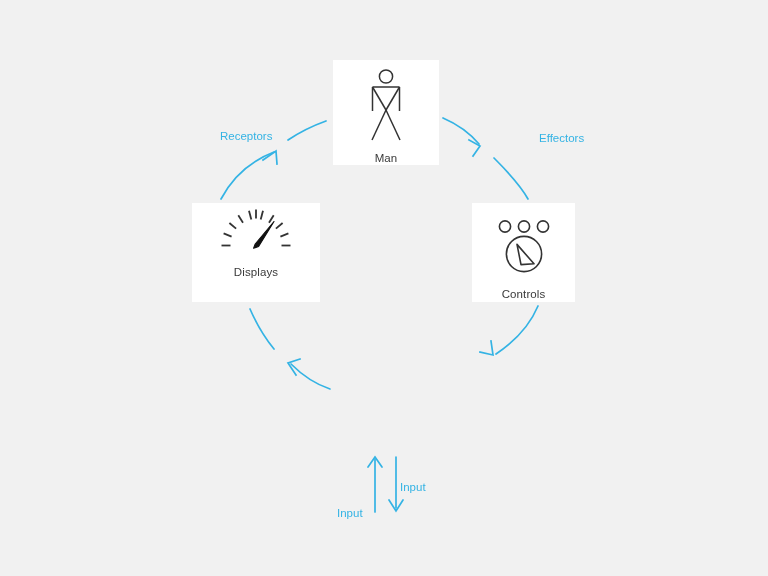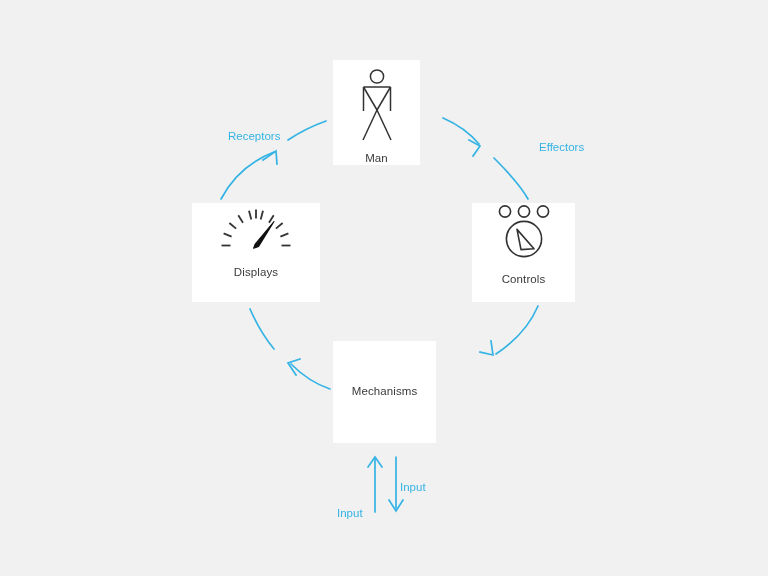--- a/index.html
+++ b/index.html
@@ -34,39 +34,39 @@
   .node-label {
     font-size: 11.5px;
     color: #3a3a3a;
     letter-spacing: 0.1px;
     text-align: center;
     line-height: 1;
   }
   #node-man {
     left: 333px;
     top: 60px;
-    width: 87px;
+    width: 106px;
     height: 105px;
     padding-top: 8px;
   }
   #node-man .node-label { margin-top: 7px; }
   #node-displays {
     left: 192px;
     top: 203px;
     width: 128px;
     height: 99px;
     padding-top: 0;
   }
   #node-displays .node-label { margin-top: 12px; }
   #node-controls {
     left: 472px;
     top: 203px;
     width: 103px;
     height: 99px;
-    padding-top: 1px;
+    padding-top: 16px;
   }
   #node-controls .node-label { margin-top: 10px; }
   #node-mechanisms {
     left: 333px;
     top: 341px;
     width: 103px;
     height: 102px;
     justify-content: center;
     padding-top: 0;
   }
@@ -78,22 +78,22 @@
     height: 576px;
     pointer-events: none;
   }
   .edge-label {
     position: absolute;
     font-size: 11.5px;
     color: #34b3e4;
     white-space: nowrap;
     line-height: 1;
   }
-  #label-receptors { left: 220px; top: 131px; margin-left: 8px; }
-  #label-effectors { left: 492px; top: 142px; padding-left: 47px; }
+  #label-receptors { left: 220px; top: 131px; }
+  #label-effectors { left: 492px; top: 133px; padding-left: 47px; }
   #label-input { left: 337px; top: 482px; margin-top: 26px; }
   #label-output { left: 400px; top: 482px; }
 </style>
 </head>
 <body>
 
 <div id="canvas">
 
   <svg class="arc-layer" viewBox="0 0 768 576" xmlns="http://www.w3.org/2000/svg">
     <defs>
@@ -184,22 +184,19 @@
         <circle cx="12" cy="7.5" r="5.6" fill="none" stroke="#333333" stroke-width="1.6"></circle>
         <circle cx="31" cy="7.5" r="5.6" fill="none" stroke="#333333" stroke-width="1.6"></circle>
         <circle cx="50" cy="7.5" r="5.6" fill="none" stroke="#333333" stroke-width="1.6"></circle>
         <circle cx="31" cy="35" r="17.6" fill="none" stroke="#333333" stroke-width="1.6"></circle>
         <path d="M24.0,25.4 L41.0,44.8 L28.0,45.6 Z" fill="none" stroke="#333333" stroke-width="1.6" stroke-linejoin="round"></path>
       </svg>
     </span>
     <span class="node-label">Controls</span>
   </div>
 
-  <div class="node" id="node-mechanisms">
-    <span class="node-label">Mechanisms</span>
-  </div>
 
   <span class="edge-label" id="label-receptors">Receptors</span>
   <span class="edge-label" id="label-effectors">Effectors</span>
   <span class="edge-label" id="label-input">Input</span>
   <span class="edge-label" id="label-output">Input</span>
 
 </div>
 
 </body></html>

